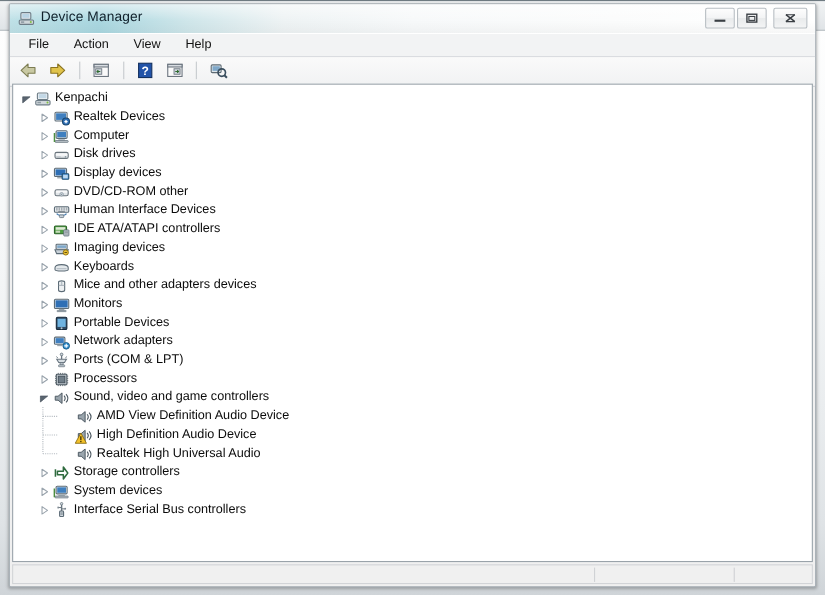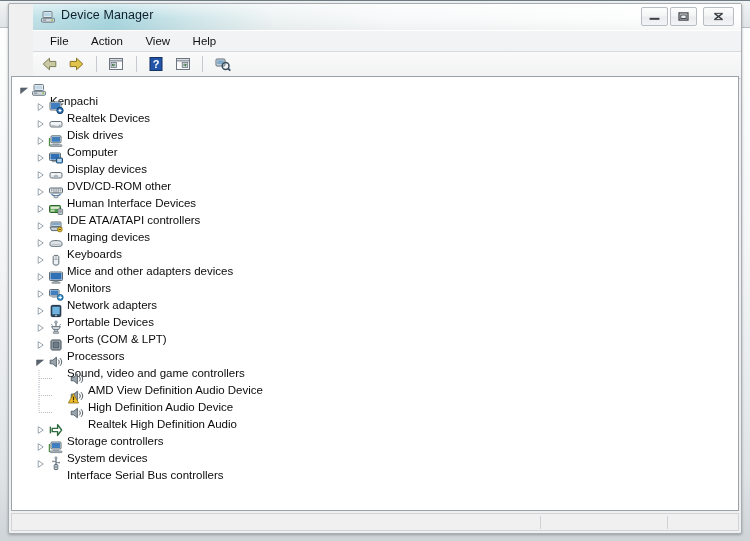--- a/index.html
+++ b/index.html
@@ -22,21 +22,20 @@
   #bg-line-bottom{position:absolute;left:0;top:27px;width:750px;height:1px;background:#b9bfc4;}
 
   
   #window{
     position:absolute;left:8px;top:3px;width:734px;height:531px;
     background:#f0f0f0;
     border:1px solid #a6aeb4;
     border-radius:2px;
     box-shadow:0 1px 3px rgba(0,0,0,.28);
     box-sizing:border-box;
-    padding-left:24px;
   }
   
   #titlebar{
     position:relative;height:26px;
     background:linear-gradient(90deg,#bfe1e7 0%,#a9d7e0 11%,#cfe6ea 22%,#eef3f4 34%,#f7f9fa 50%,#fbfcfc 75%,#ffffff 100%);
     border-bottom:1px solid #ffffff;
   }
   #titlebar .tbfill{
     position:absolute;left:0;top:0;height:26px;width:100%;
     background:linear-gradient(180deg,rgba(255,255,255,.55),rgba(255,255,255,0) 55%, rgba(0,0,0,.03) 100%);
@@ -107,21 +106,21 @@
     white-space:nowrap;font-size:11.5px;color:#0b0b0b;
     cursor:default;
   }
   .tw{ 
     position:absolute;top:0;width:11px;height:17px;
   }
   .tw svg{position:absolute;left:2px;top:5px;}
   .ico{
     position:absolute;top:1px;width:16px;height:16px;
   }
-  .lbl{position:absolute;top:12px;}
+  .lbl{position:absolute;top:0;}
   .conn{position:absolute;top:0;height:17px;width:14px;}
 
   
   #statusbar{
     position:absolute;left:2px;right:2px;bottom:2px;height:18px;
     background:#f0f0f0;
     border:1px solid #d2d4d7;
     box-sizing:border-box;
   }
   .sb-div{position:absolute;top:2px;width:1px;height:13px;background:#d0d2d5;}
@@ -263,41 +262,41 @@
             </svg></span>
           <span class="lbl" style="left:55px">Realtek Devices</span>
         </div>
         <div class="row">
           <span class="tw" style="left:22px">
             <svg width="8" height="8" viewBox="0 0 8 8">
               <path d="M2.2 0.6 L7.2 4 L2.2 7.4 Z" fill="none" stroke="#9aa4ad" stroke-width="1" stroke-linejoin="round"></path>
             </svg>
           </span>
           <span class="ico" style="left:36px"><svg width="16" height="16" viewBox="0 0 16 16">
-              <rect x="2" y="5.5" width="12" height="5.5" rx="1.6" fill="#e2e6e9" stroke="#6a747c"></rect>
-              <rect x="2.8" y="6.6" width="10.4" height="2" rx=".6" fill="#f7f8f9"></rect>
-              <circle cx="11.6" cy="9.6" r="0.8" fill="#8d9aa3"></circle>
-              <rect x="3.2" y="9.2" width="4" height="0.9" fill="#b3bbc1"></rect>
-            </svg></span>
-          <span class="lbl" style="left:55px">Disk drives</span>
-        </div>
-        <div class="row">
-          <span class="tw" style="left:22px">
-            <svg width="8" height="8" viewBox="0 0 8 8">
-              <path d="M2.2 0.6 L7.2 4 L2.2 7.4 Z" fill="none" stroke="#9aa4ad" stroke-width="1" stroke-linejoin="round"></path>
-            </svg>
-          </span>
-          <span class="ico" style="left:36px"><svg width="16" height="16" viewBox="0 0 16 16">
               <rect x="3" y="2.8" width="10" height="7" rx="1" fill="#e9eef2" stroke="#5c6b76"></rect>
               <rect x="4" y="3.8" width="8" height="5" fill="#3f7fbf"></rect>
               <rect x="5" y="10.5" width="6" height="1.3" fill="#a7b2ba"></rect>
               <rect x="2" y="11.8" width="12" height="1.6" rx=".6" fill="#c7ced4" stroke="#5c6b76" stroke-width=".7"></rect>
               <path d="M1.5 5 L1.5 13" stroke="#4c8e3f" stroke-width="1.3"></path>
             </svg></span>
           <span class="lbl" style="left:55px">Computer</span>
+        </div>
+        <div class="row">
+          <span class="tw" style="left:22px">
+            <svg width="8" height="8" viewBox="0 0 8 8">
+              <path d="M2.2 0.6 L7.2 4 L2.2 7.4 Z" fill="none" stroke="#9aa4ad" stroke-width="1" stroke-linejoin="round"></path>
+            </svg>
+          </span>
+          <span class="ico" style="left:36px"><svg width="16" height="16" viewBox="0 0 16 16">
+              <rect x="2" y="5.5" width="12" height="5.5" rx="1.6" fill="#e2e6e9" stroke="#6a747c"></rect>
+              <rect x="2.8" y="6.6" width="10.4" height="2" rx=".6" fill="#f7f8f9"></rect>
+              <circle cx="11.6" cy="9.6" r="0.8" fill="#8d9aa3"></circle>
+              <rect x="3.2" y="9.2" width="4" height="0.9" fill="#b3bbc1"></rect>
+            </svg></span>
+          <span class="lbl" style="left:55px">Disk drives</span>
         </div>
         <div class="row">
           <span class="tw" style="left:22px">
             <svg width="8" height="8" viewBox="0 0 8 8">
               <path d="M2.2 0.6 L7.2 4 L2.2 7.4 Z" fill="none" stroke="#9aa4ad" stroke-width="1" stroke-linejoin="round"></path>
             </svg>
           </span>
           <span class="ico" style="left:36px"><svg width="16" height="16" viewBox="0 0 16 16">
               <rect x="1.5" y="3" width="11" height="7.5" rx="1" fill="#dfe5e9" stroke="#5c6b76"></rect>
               <rect x="2.5" y="4" width="9" height="5.5" fill="#2f6fb5"></rect>
@@ -407,40 +406,40 @@
             </svg></span>
           <span class="lbl" style="left:55px">Monitors</span>
         </div>
         <div class="row">
           <span class="tw" style="left:22px">
             <svg width="8" height="8" viewBox="0 0 8 8">
               <path d="M2.2 0.6 L7.2 4 L2.2 7.4 Z" fill="none" stroke="#9aa4ad" stroke-width="1" stroke-linejoin="round"></path>
             </svg>
           </span>
           <span class="ico" style="left:36px"><svg width="16" height="16" viewBox="0 0 16 16">
+              <rect x="3.2" y="2.4" width="9.6" height="11.2" rx="1.2" fill="#2f4a63" stroke="#17293a"></rect>
+              <rect x="4.3" y="3.8" width="7.4" height="7.4" fill="#6fb3e0"></rect>
+              <circle cx="8" cy="12.4" r="0.9" fill="#bac6cf"></circle>
+            </svg></span>
+          <span class="lbl" style="left:55px">Portable Devices</span>
+        </div>
+        <div class="row">
+          <span class="tw" style="left:22px">
+            <svg width="8" height="8" viewBox="0 0 8 8">
+              <path d="M2.2 0.6 L7.2 4 L2.2 7.4 Z" fill="none" stroke="#9aa4ad" stroke-width="1" stroke-linejoin="round"></path>
+            </svg>
+          </span>
+          <span class="ico" style="left:36px"><svg width="16" height="16" viewBox="0 0 16 16">
               <rect x="1.5" y="3.5" width="9.5" height="6.5" rx="1" fill="#e9eef2" stroke="#5c6b76"></rect>
               <rect x="2.5" y="4.4" width="7.5" height="4.6" fill="#3f7fbf"></rect>
               <rect x="4" y="10.6" width="4.5" height="1.1" fill="#9aa5ad"></rect>
               <circle cx="12.2" cy="11.4" r="3" fill="#2f8fd0" stroke="#17567f" stroke-width=".8"></circle>
               <path d="M10.4 11.4 h3.6 M12.2 9.6 v3.6" stroke="#ffffff" stroke-width="1"></path>
             </svg></span>
           <span class="lbl" style="left:55px">Network adapters</span>
-        </div>
-        <div class="row">
-          <span class="tw" style="left:22px">
-            <svg width="8" height="8" viewBox="0 0 8 8">
-              <path d="M2.2 0.6 L7.2 4 L2.2 7.4 Z" fill="none" stroke="#9aa4ad" stroke-width="1" stroke-linejoin="round"></path>
-            </svg>
-          </span>
-          <span class="ico" style="left:36px"><svg width="16" height="16" viewBox="0 0 16 16">
-              <rect x="3.2" y="2.4" width="9.6" height="11.2" rx="1.2" fill="#2f4a63" stroke="#17293a"></rect>
-              <rect x="4.3" y="3.8" width="7.4" height="7.4" fill="#6fb3e0"></rect>
-              <circle cx="8" cy="12.4" r="0.9" fill="#bac6cf"></circle>
-            </svg></span>
-          <span class="lbl" style="left:55px">Portable Devices</span>
         </div>
         <div class="row">
           <span class="tw" style="left:22px">
             <svg width="8" height="8" viewBox="0 0 8 8">
               <path d="M2.2 0.6 L7.2 4 L2.2 7.4 Z" fill="none" stroke="#9aa4ad" stroke-width="1" stroke-linejoin="round"></path>
             </svg>
           </span>
           <span class="ico" style="left:36px"><svg width="16" height="16" viewBox="0 0 16 16">
               <path d="M8 2.6 L8 6.6" stroke="#6a7680" stroke-width="1.2"></path>
               <circle cx="8" cy="2.2" r="1.2" fill="#cfd8de" stroke="#6a7680" stroke-width=".8"></circle>
@@ -511,21 +510,21 @@
         <div class="row">
           <span class="conn" style="left:26px"><svg width="22" height="17" viewBox="0 0 22 17">
               <path d="M1 0 L1 8.5" stroke="#b6bcc2" stroke-width="1" stroke-dasharray="1 1"></path>
               <path d="M1 8.5 L14 8.5" stroke="#b6bcc2" stroke-width="1" stroke-dasharray="1 1"></path>
             </svg></span>
           <span class="ico" style="left:57px"><svg width="16" height="16" viewBox="0 0 16 16">
               <path d="M2.2 6.2 L4.8 6.2 L8.4 3.2 L8.4 12.8 L4.8 9.8 L2.2 9.8 Z" fill="#9aa5ad" stroke="#4e5a63" stroke-width=".9" stroke-linejoin="round"></path>
               <path d="M10.2 5.6 C11.6 7.2 11.6 8.8 10.2 10.4" stroke="#4e5a63" stroke-width="1" fill="none"></path>
               <path d="M12 4.2 C14.2 6.6 14.2 9.4 12 11.8" stroke="#4e5a63" stroke-width="1" fill="none"></path>
             </svg></span>
-          <span class="lbl" style="left:76px">Realtek High Definition Audio</span>
+          <span class="lbl" style="left:76px">Realtek High Universal Audio</span>
         </div>
         <div class="row">
           <span class="tw" style="left:22px">
             <svg width="8" height="8" viewBox="0 0 8 8">
               <path d="M2.2 0.6 L7.2 4 L2.2 7.4 Z" fill="none" stroke="#9aa4ad" stroke-width="1" stroke-linejoin="round"></path>
             </svg>
           </span>
           <span class="ico" style="left:36px"><svg width="16" height="16" viewBox="0 0 16 16">
               <path d="M9.6 2.6 L13.6 8 L9.6 13.4 L9.6 9.6 L4.2 9.6 L4.2 6.4 L9.6 6.4 Z" fill="#ffffff" stroke="#2f6b3f" stroke-width="1.4" stroke-linejoin="round"></path>
               <path d="M2.4 4.6 L2.4 11.4" stroke="#2f6b3f" stroke-width="1.4"></path>

